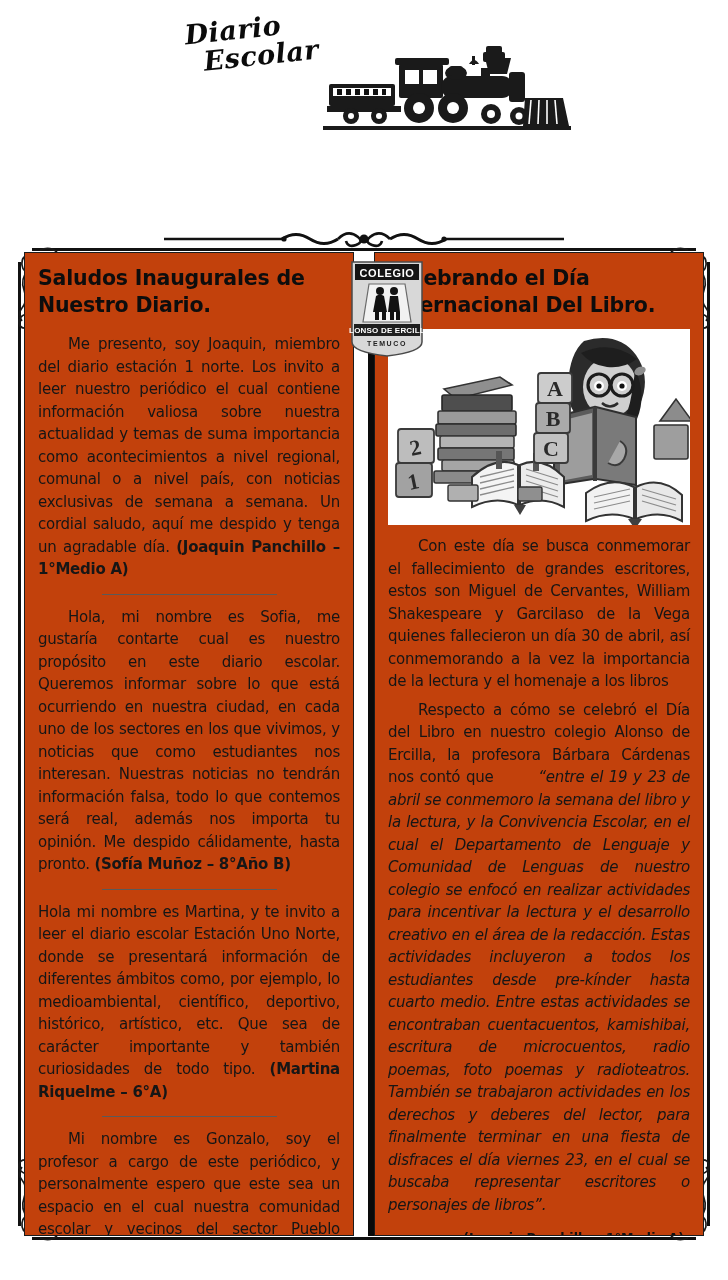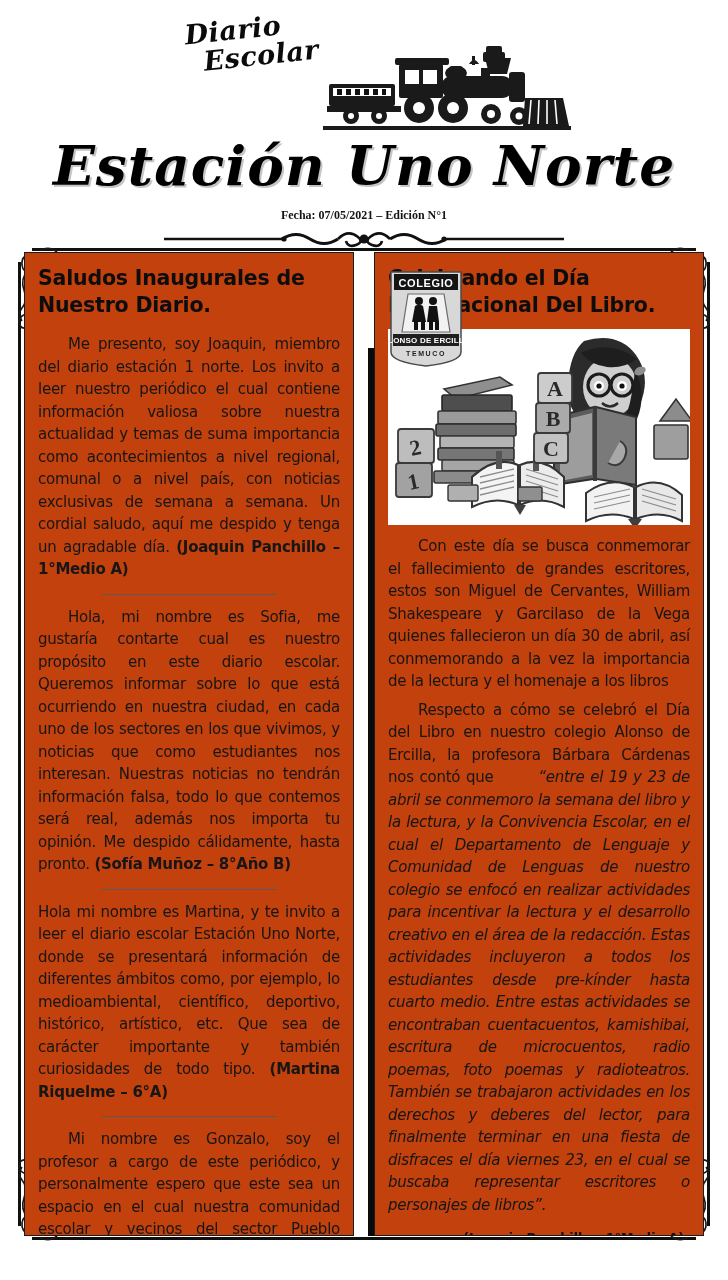--- a/index.html
+++ b/index.html
@@ -128,24 +128,23 @@
   .col-divider {
     position: absolute;
     left: 344px; top: 96px;
     width: 7px; height: 888px;
     background: #0a0a0a;
   }
 
   
   .crest {
     position: absolute;
-    left: 325px; top: 16px;
+    left: 325px; top: 6px;
     width: 76px; height: 100px;
     z-index: 5;
-    margin-left: 39px;
   }
 
   
   h2.headline {
     margin: 2px 0 14px 0;
     font-family: "DejaVu Sans", sans-serif;
     font-weight: 700;
     font-size: 20.5px;
     line-height: 1.32;
     color: #0d0d0d;
@@ -254,22 +253,20 @@
             <line x1="216" y1="56" x2="215" y2="80"></line>
             <line x1="224" y1="56" x2="224" y2="80"></line>
             <line x1="232" y1="56" x2="234" y2="80"></line>
           </g>
           <rect x="0" y="82" width="248" height="4"></rect>
         </g>
       </svg>
     </div>
   </div>
 
-  <div class="paper-title">Estación Uno Norte</div>
-  <div class="paper-date">Fecha: 07/05/2021 – Edición N°1</div>
 
   <div class="flourish">
     <svg viewBox="0 0 400 22" width="400" height="22" aria-hidden="true">
       <g stroke="#111" fill="none" stroke-width="2">
         <line x1="0" y1="11" x2="118" y2="11" stroke-width="2.4"></line>
         <line x1="282" y1="11" x2="400" y2="11" stroke-width="2.4"></line>
         <path d="M118 11 q14 -9 28 0 q14 9 28 0" stroke-width="3"></path>
         <path d="M226 11 q14 -9 28 0 q14 9 28 0" stroke-width="3"></path>
         <path d="M174 11 q10 -10 20 -2 q6 5 -2 8 q-8 3 -10 -4" stroke-width="2.6"></path>
         <path d="M226 11 q-10 -10 -20 -2 q-6 5 2 8 q8 3 10 -4" stroke-width="2.6"></path>

